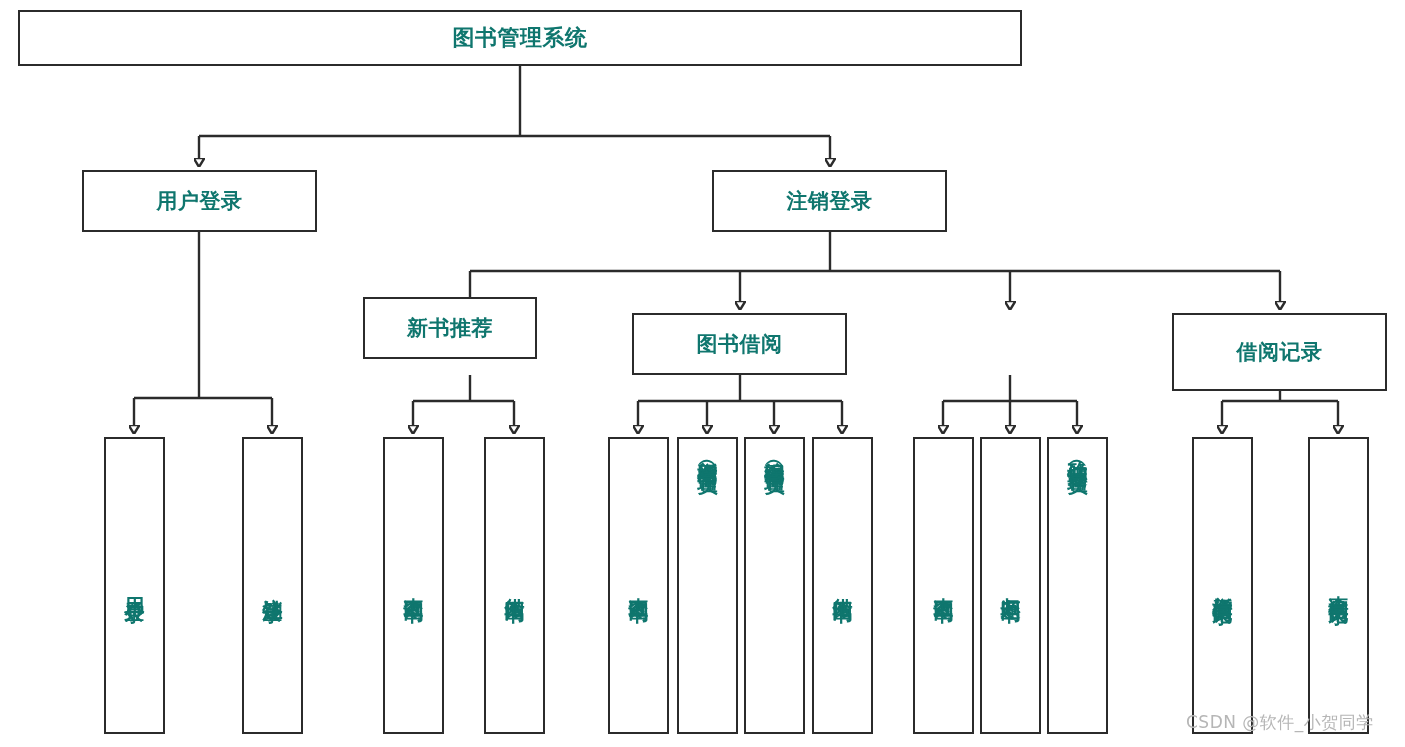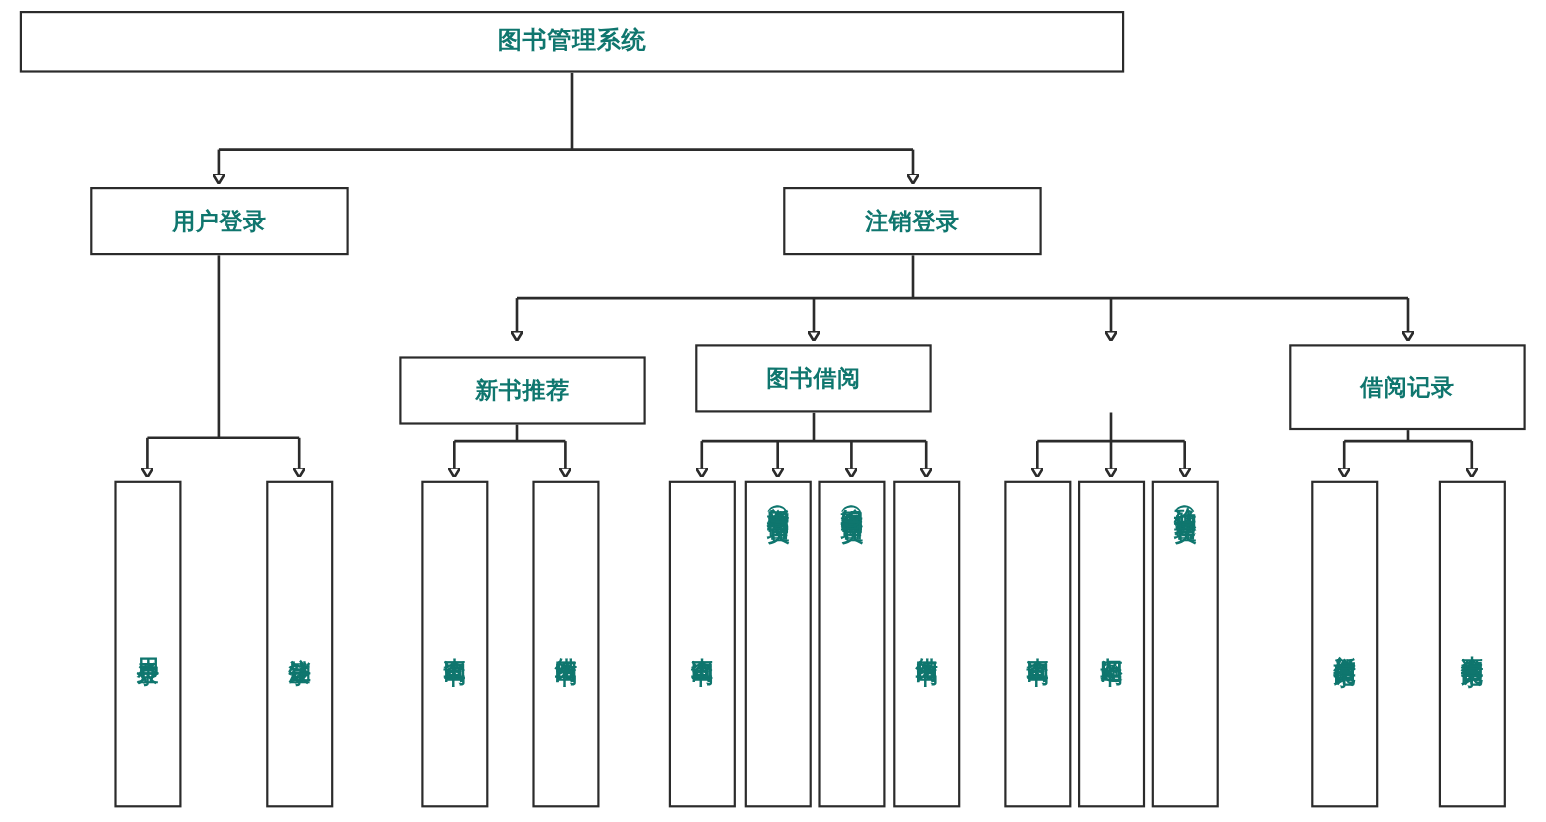--- a/index.html
+++ b/index.html
@@ -152,21 +152,21 @@
   </div>
 
   <div class="node horiz" style="left:82px; top:170px; width:235px; height:62px;">
     <span class="label">用户登录</span>
   </div>
 
   <div class="node horiz" style="left:712px; top:170px; width:235px; height:62px;">
     <span class="label">注销登录</span>
   </div>
 
-  <div class="node horiz" style="left:363px; top:324px; width:224px; height:62px;">
+  <div class="node horiz" style="left:363px; top:297px; width:174px; height:62px;">
     <span class="label">新书推荐</span>
   </div>
 
   <div class="node horiz" style="left:632px; top:313px; width:215px; height:62px;">
     <span class="label">图书借阅</span>
   </div>
 
 
   <div class="node horiz" style="left:1172px; top:313px; width:215px; height:78px;">
     <span class="label">借阅记录</span>
@@ -217,14 +217,15 @@
   </div>
 
   <div class="node vert centered" style="left:1192px; top:437px; width:61px; height:297px;">
     <span class="label">新增借阅记录</span>
   </div>
 
   <div class="node vert centered" style="left:1308px; top:437px; width:61px; height:297px;">
     <span class="label">查询借阅记录</span>
   </div>
 
+  <div id="watermark">CSDN @软件_小贺同学</div>
 
 </div>
 
 </body></html>

